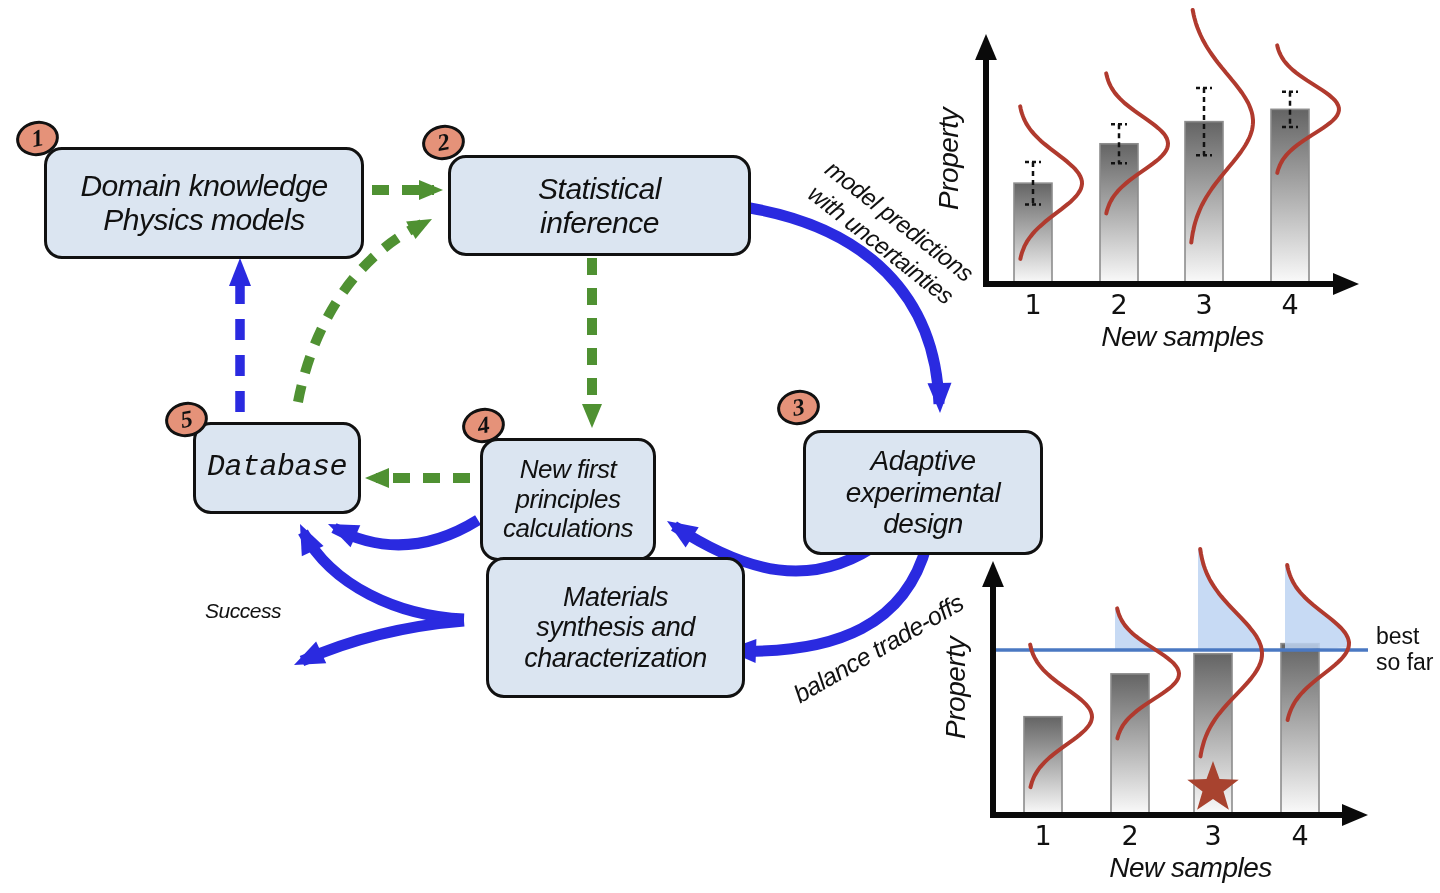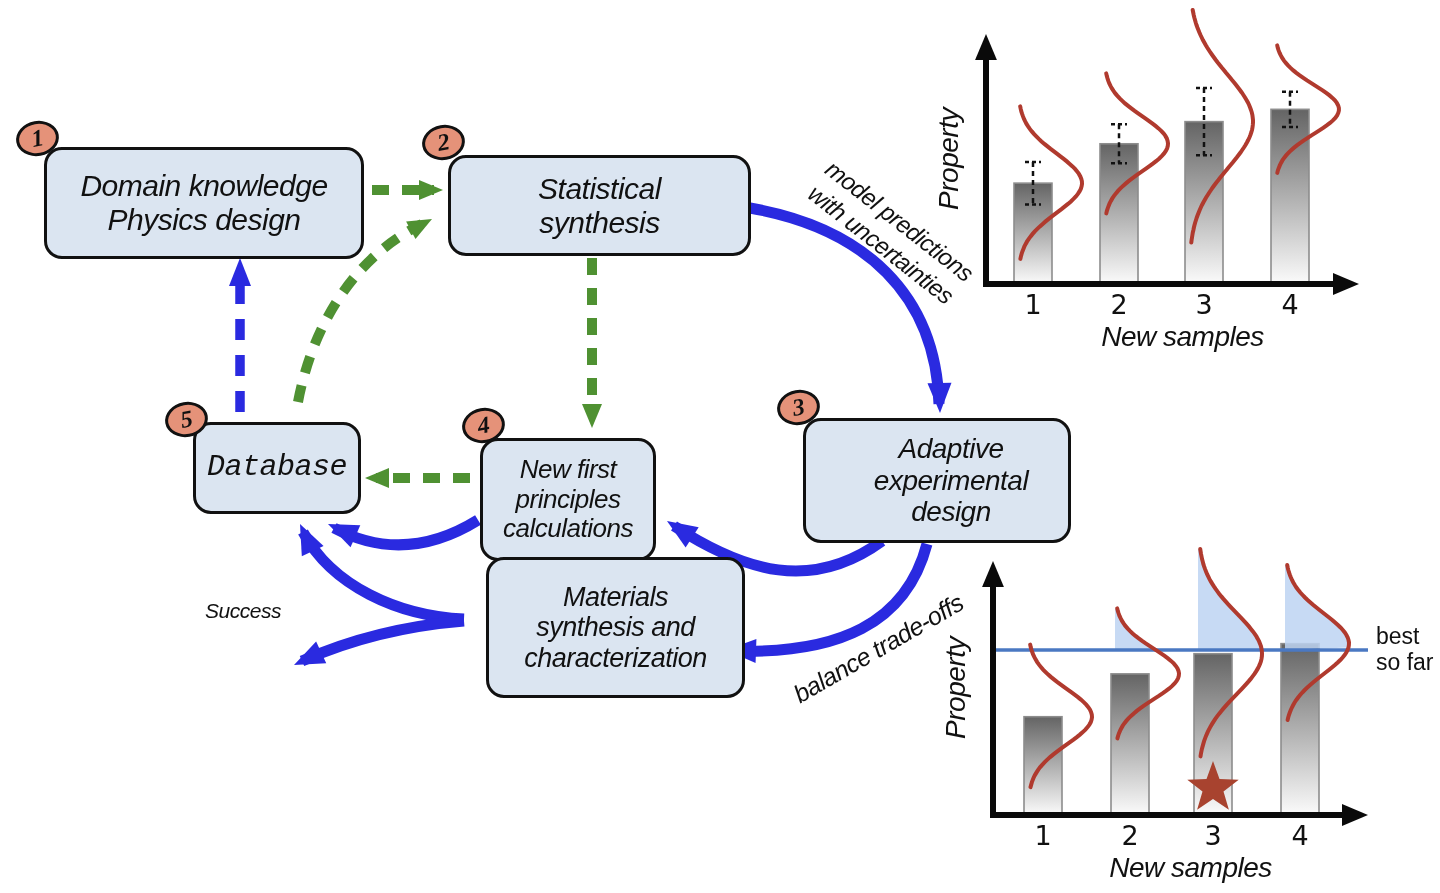--- a/index.html
+++ b/index.html
@@ -78,24 +78,24 @@
   <polygon class="bh" points="0,0 -30,-12 -30,12" transform="translate(328,524) rotate(-156)"></polygon>
 
   <path class="ba" d="M 464 619 C 398 616, 332 586, 303 532"></path>
   <polygon class="bh" points="0,0 -30,-12 -30,12" transform="translate(300,524) rotate(-115)"></polygon>
 
   <path class="ba" d="M 464 621 C 402 626, 347 641, 302 661"></path>
   <polygon class="bh" points="0,0 -30,-12 -30,12" transform="translate(294,665) rotate(155)"></polygon>
 </svg>
 
 <div class="box" style="left:44px;top:147px;width:314px;height:106px;font-size:30px;">Domain knowledge
-Physics design</div>
+Physics models</div>
 <div class="box" style="left:448px;top:155px;width:297px;height:95px;font-size:30px;">Statistical
-synthesis</div>
-<div class="box" style="left:803px;top:418px;width:234px;height:119px;font-size:28px;padding-left:28px;">Adaptive
+inference</div>
+<div class="box" style="left:803px;top:430px;width:234px;height:119px;font-size:28px;">Adaptive
 experimental
 design</div>
 <div class="box" style="left:480px;top:438px;width:170px;height:117px;font-size:26px;">New first
 principles
 calculations</div>
 <div class="box" style="left:193px;top:422px;width:162px;height:86px;font-size:30px;font-family:Liberation Mono, monospace;">Database</div>
 <div class="box" style="left:462px;top:557px;width:253px;height:135px;font-size:27px;margin-left:24px;">Materials
 synthesis and
 characterization</div>
 

